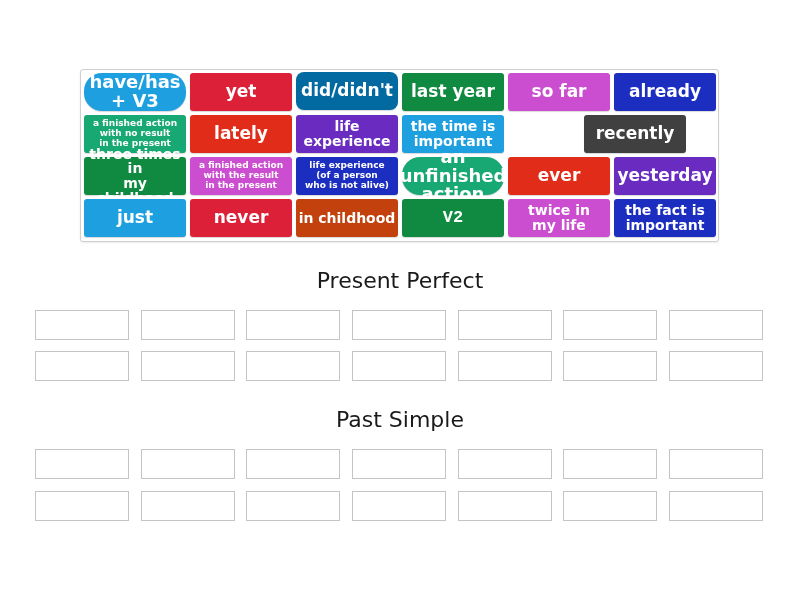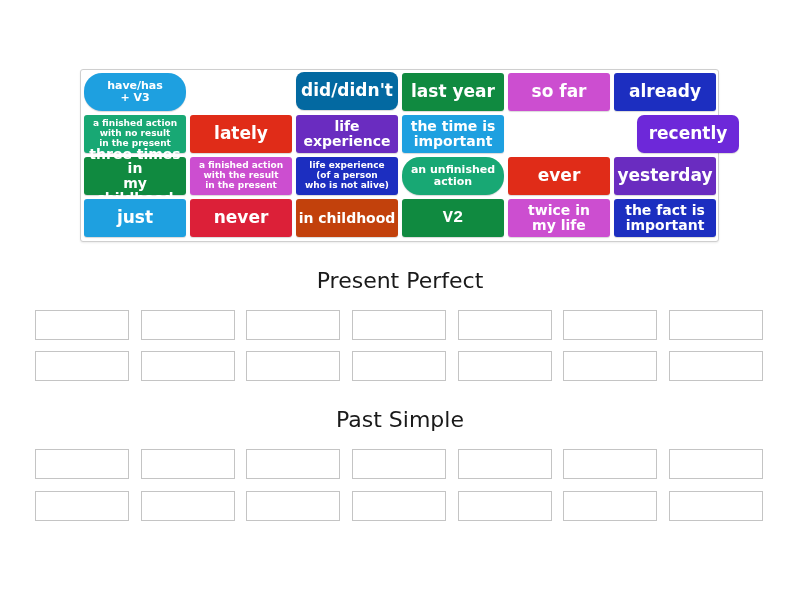--- a/index.html
+++ b/index.html
@@ -7,47 +7,48 @@
          font-family: "DejaVu Sans", "Liberation Sans", sans-serif; }
   .card-tray { position: absolute; left: 80px; top: 69px; width: 637px; height: 171px;
                border: 1px solid #cfcfcf; border-radius: 3px; background: #fff;
                box-shadow: 0 1px 2px rgba(0,0,0,0.08); }
   .tile { position: absolute; width: 102px; height: 38px; border-radius: 3px;
           color: #ffffff; display: flex; align-items: center; justify-content: center;
           text-align: center; font-weight: bold; line-height: 1.05; box-sizing: border-box;
           padding: 0 2px; cursor: grab; box-shadow: 0 1px 1px rgba(0,0,0,0.15); white-space: pre-line; }
   .fs-xl { font-size: 17px; }
   .fs-l  { font-size: 14px; }
-  .fs-m  { font-size: 11px; border-radius: 18px; }
+  .fs-m  { font-size: 18px; border-radius: 18px; }
   .fs-s  { font-size: 9px; line-height: 1.1; }
   .heading { position: absolute; left: 0; width: 800px; text-align: center;
              font-family: "DejaVu Sans", "Liberation Sans", sans-serif; font-size: 22px;
              color: #1a1a1a; font-weight: normal; }
   .slot { position: absolute; width: 94px; height: 30px; border: 1px solid #c4c4c4;
           background: #fff; box-sizing: border-box; }
 </style>
 </head>
 <body>
 
 <div class="card-tray" id="tray">
     <div class="tile fs-m" style="left: 3px; top: 3px; background: rgb(30, 160, 224);">have/has
 + V3</div>
+    <div class="tile fs-xl" style="left: 109px; top: 3px; background: rgb(220, 32, 56);">yet</div>
     <div class="tile fs-xl" style="left: 215px; top: 2px; background: #0369a1; border-radius: 8px;">did/didn't</div>
     <div class="tile fs-xl" style="left: 321px; top: 3px; background: rgb(16, 138, 64);">last year</div>
     <div class="tile fs-xl" style="left: 427px; top: 3px; background: rgb(204, 78, 208);">so far</div>
     <div class="tile fs-xl" style="left: 533px; top: 3px; background: rgb(28, 46, 192);">already</div>
     <div class="tile fs-s" style="left: 3px; top: 45px; background: rgb(24, 168, 116);">a finished action
 with no result
 in the present</div>
     <div class="tile fs-xl" style="left: 109px; top: 45px; background: rgb(224, 44, 24);">lately</div>
     <div class="tile fs-l" style="left: 215px; top: 45px; background: rgb(106, 44, 192);">life
 experience</div>
     <div class="tile fs-l" style="left: 321px; top: 45px; background: rgb(30, 160, 224);">the time is
 important</div>
-    <div class="tile fs-xl" style="left: 556px; top: 45px; background: #6d28d9; border-radius: 7px;">recently</div>
+    <div class="tile fs-xl" style="left: 503px; top: 45px; background: #404040;">recently</div>
     <div class="tile fs-l" style="left: 3px; top: 87px; background: rgb(16, 138, 64);">three times in
 my childhood</div>
     <div class="tile fs-s" style="left: 109px; top: 87px; background: rgb(204, 78, 208);">a finished action
 with the result
 in the present</div>
     <div class="tile fs-s" style="left: 215px; top: 87px; background: rgb(28, 46, 192);">life experience
 (of a person
 who is not alive)</div>
     <div class="tile fs-m" style="left: 321px; top: 87px; background: rgb(24, 168, 116);">an unfinished
 action</div>

